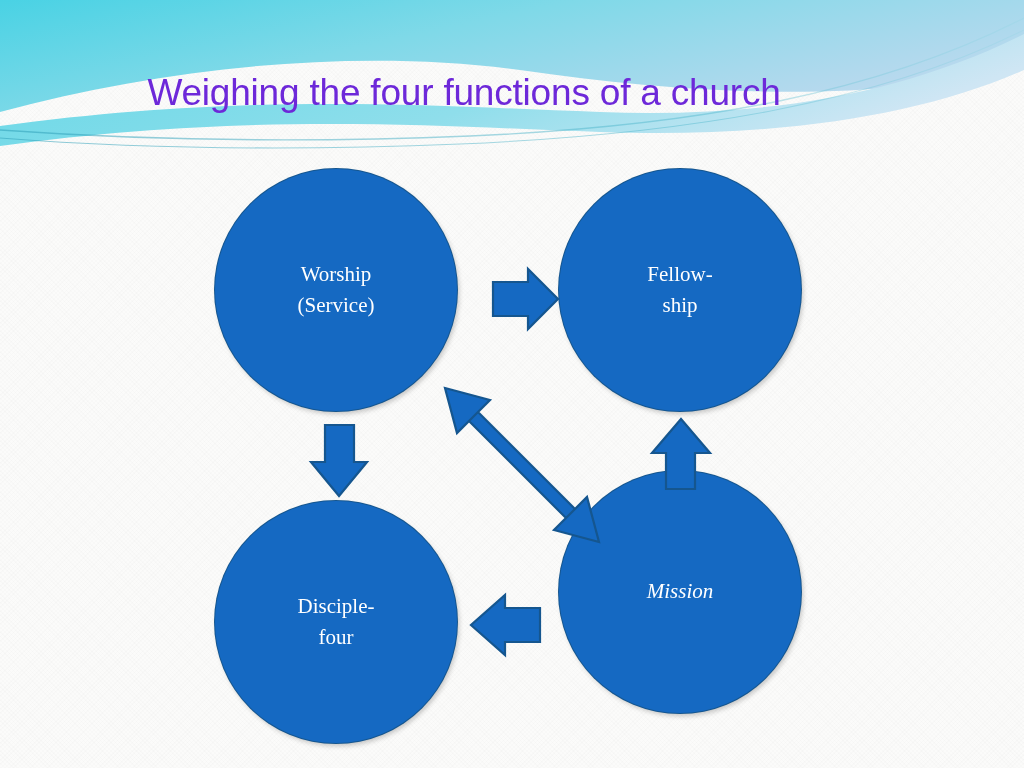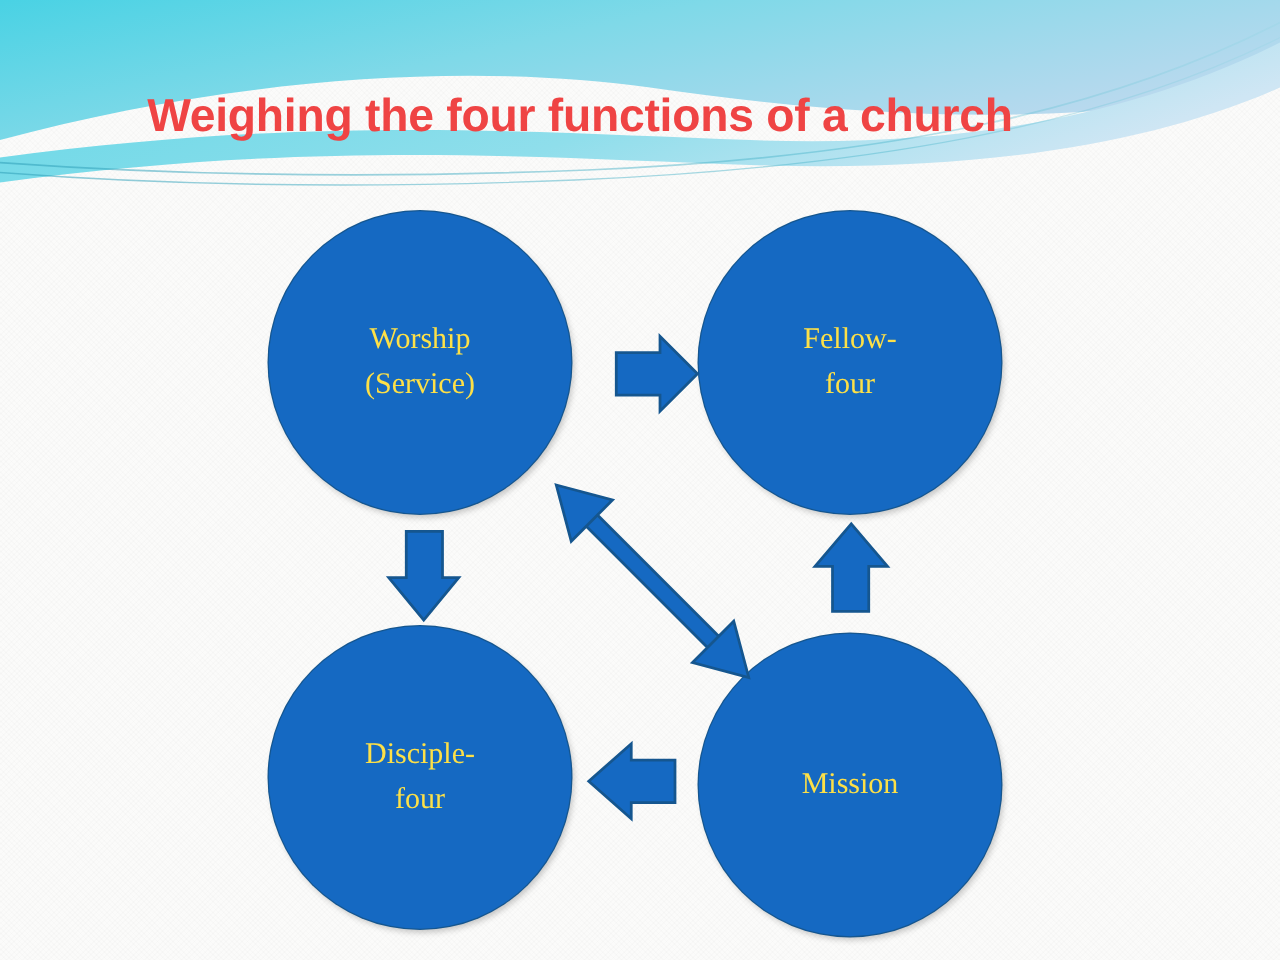--- a/index.html
+++ b/index.html
@@ -43,22 +43,22 @@
 
   
   .slide-title {
     position: absolute;
     top: 72px;
     left: 0;
     width: 928px;
     text-align: center;
     font-family: "Liberation Sans", sans-serif;
     font-size: 37px;
-    font-weight: bold;
-    color: #ef4444;
+    font-weight: normal;
+    color: #6d28d9;
     letter-spacing: -0.2px;
     white-space: nowrap;
     z-index: 5;
   }
 
   
   .diagram {
     position: absolute;
     top: 0;
     left: 0;
@@ -74,31 +74,31 @@
     border-radius: 50%;
     background: #1569c2;
     box-shadow: 0 0 0 1px #15568f, 2px 3px 5px rgba(0,0,0,0.22);
     display: flex;
     align-items: center;
     justify-content: center;
     text-align: center;
   }
   .node-label {
     font-family: "Liberation Serif", serif;
-    font-size: 24px;
+    font-size: 21px;
     line-height: 1.48;
-    color: #fde047;
+    color: #ffffff;
     padding: 0 14px;
     white-space: pre-line;
   }
 
   .node-worship      { left: 215px; top: 169px; }
   .node-fellowship   { left: 559px; top: 169px; }
   .node-discipleship { left: 215px; top: 501px; }
-  .node-mission      { left: 559px; top: 507px; }
+  .node-mission      { left: 559px; top: 471px; font-style: italic; }
 
   .arrow-layer {
     position: absolute;
     inset: 0;
     z-index: 4;
     pointer-events: none;
   }
 </style>
 </head>
 <body>
@@ -138,21 +138,21 @@
 
   <div class="diagram">
 
     <div class="node-circle node-worship">
       <span class="node-label">Worship
 (Service)</span>
     </div>
 
     <div class="node-circle node-fellowship">
       <span class="node-label">Fellow-
-four</span>
+ship</span>
     </div>
 
     <div class="node-circle node-discipleship">
       <span class="node-label">Disciple-
 four</span>
     </div>
 
     <div class="node-circle node-mission">
       <span class="node-label">Mission</span>
     </div>

